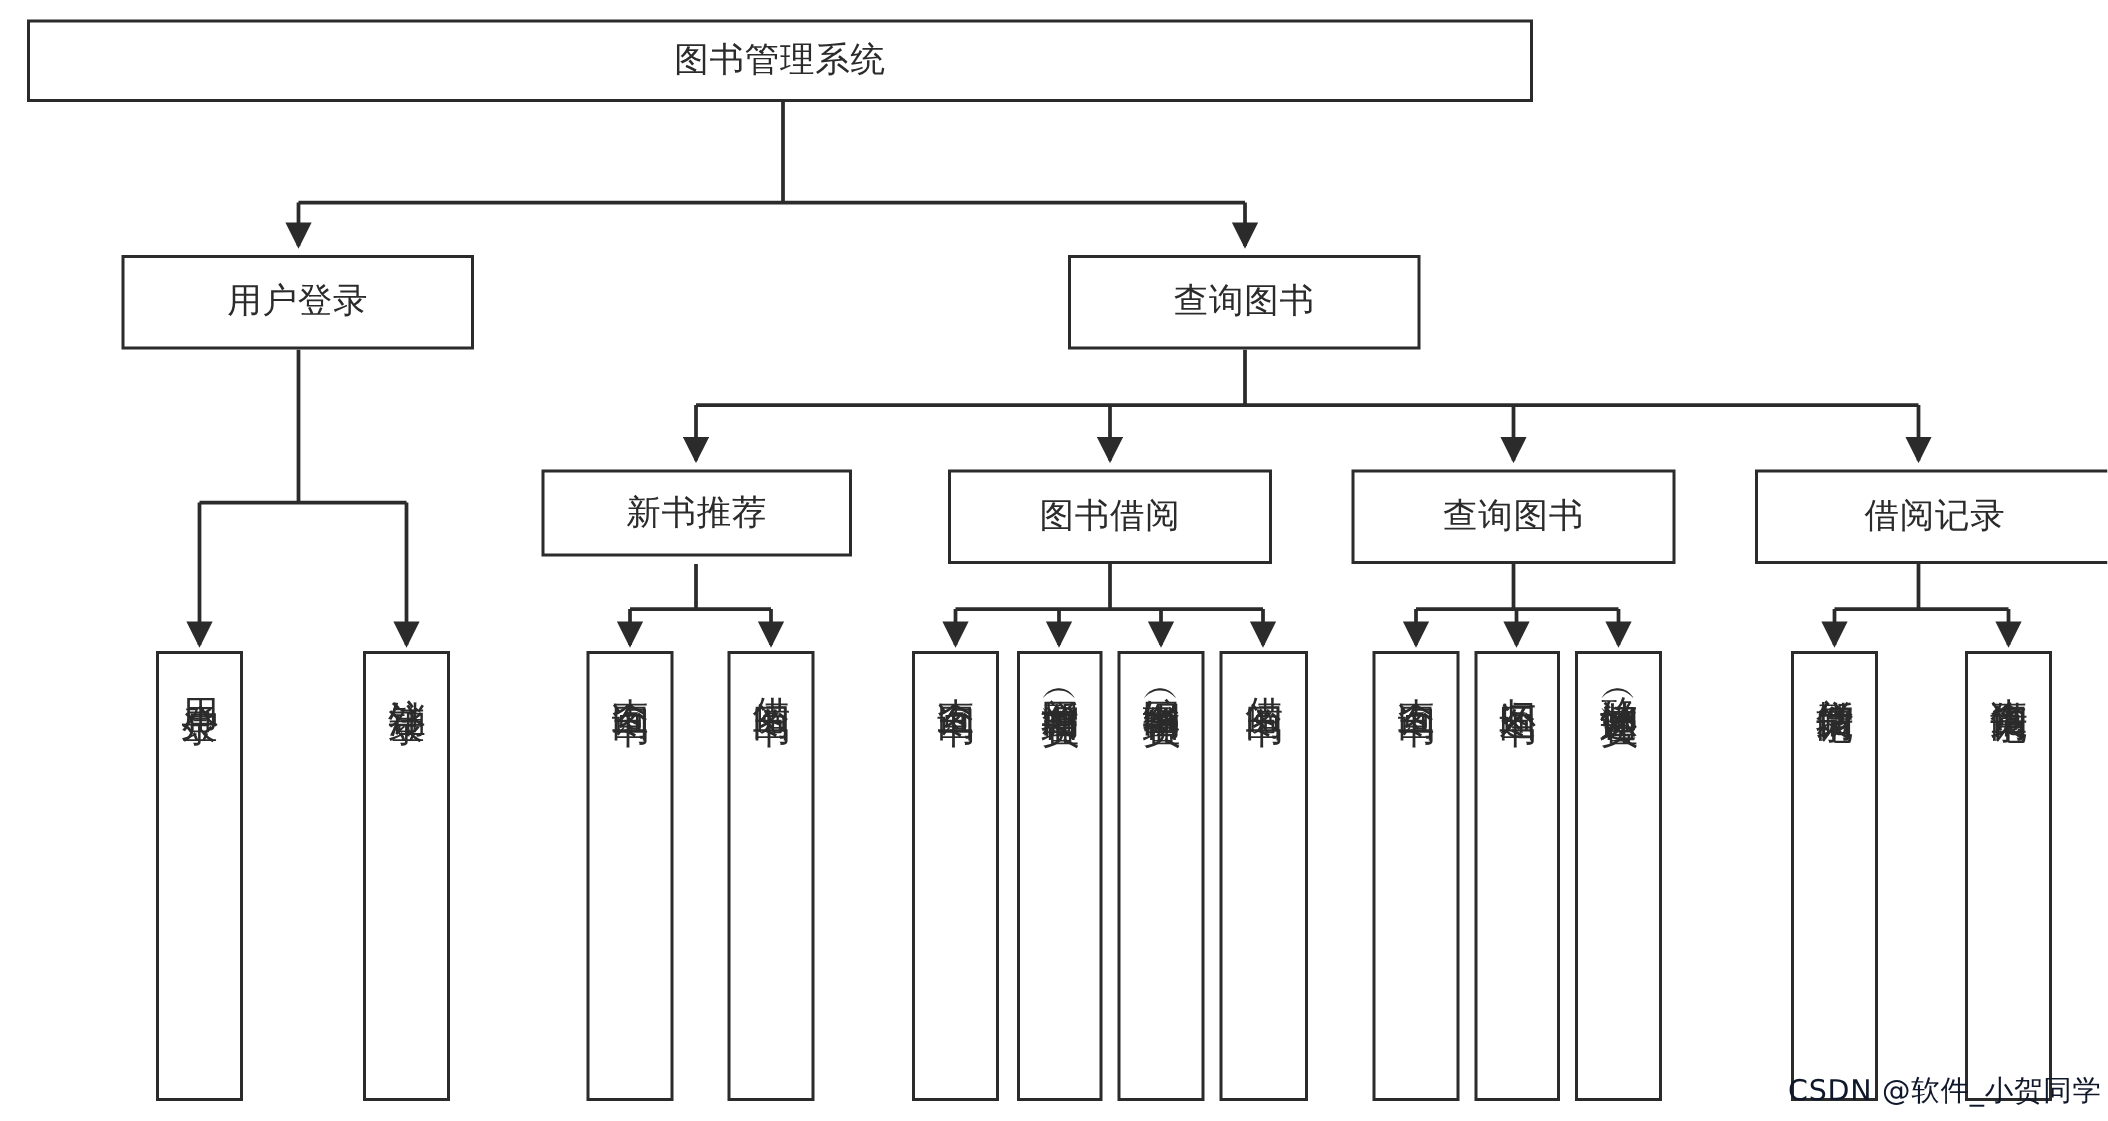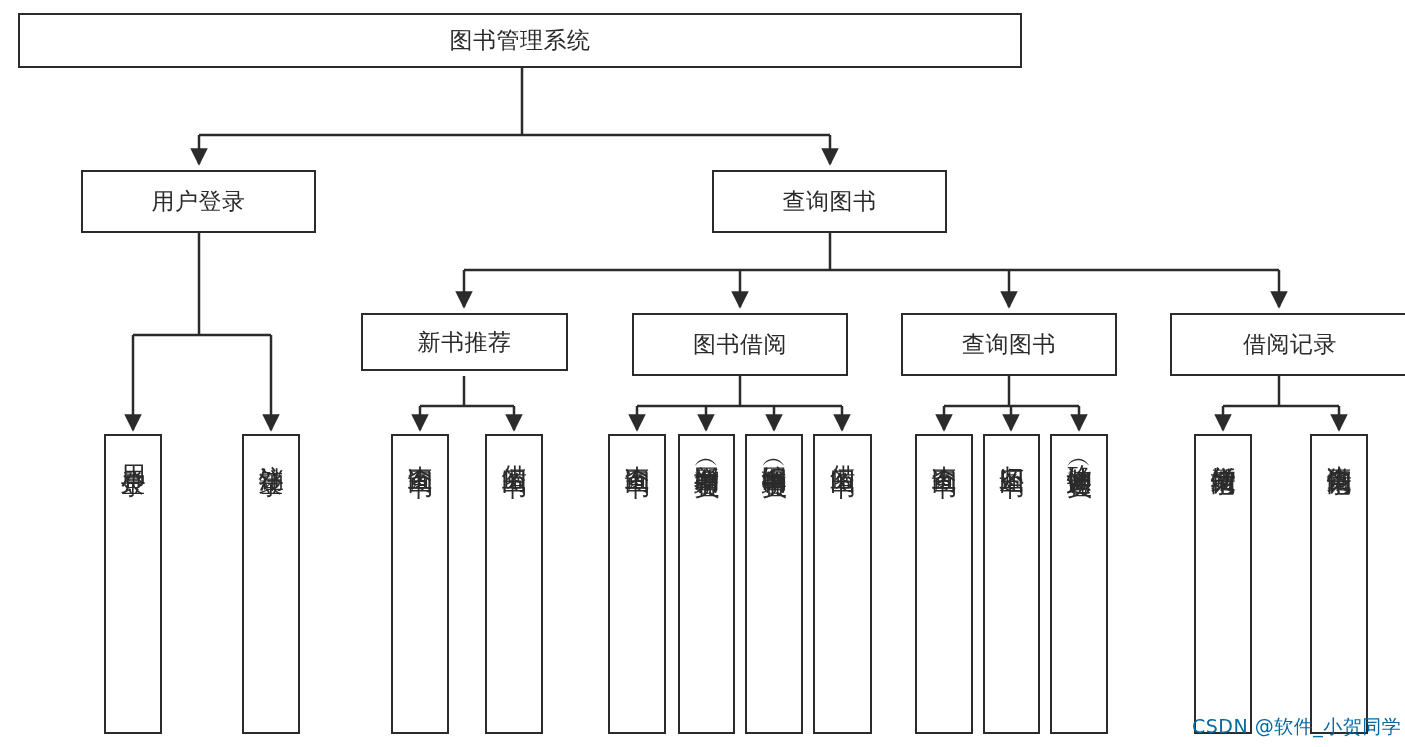--- a/index.html
+++ b/index.html
@@ -62,21 +62,21 @@
     line-height: 1.02;
     letter-spacing: 3px;
     white-space: nowrap;
   }
   .node.vert.tall .label {
     font-size: 25px;
     letter-spacing: 1.5px;
   }
   .watermark {
     position: absolute;
-    color: #0369a1;
+    color: #0f172a;
     font-size: 19px;
     white-space: nowrap;
     letter-spacing: 0.5px;
   }
 </style>
 </head>
 <body>
 
 <div id="diagram-root">
 

